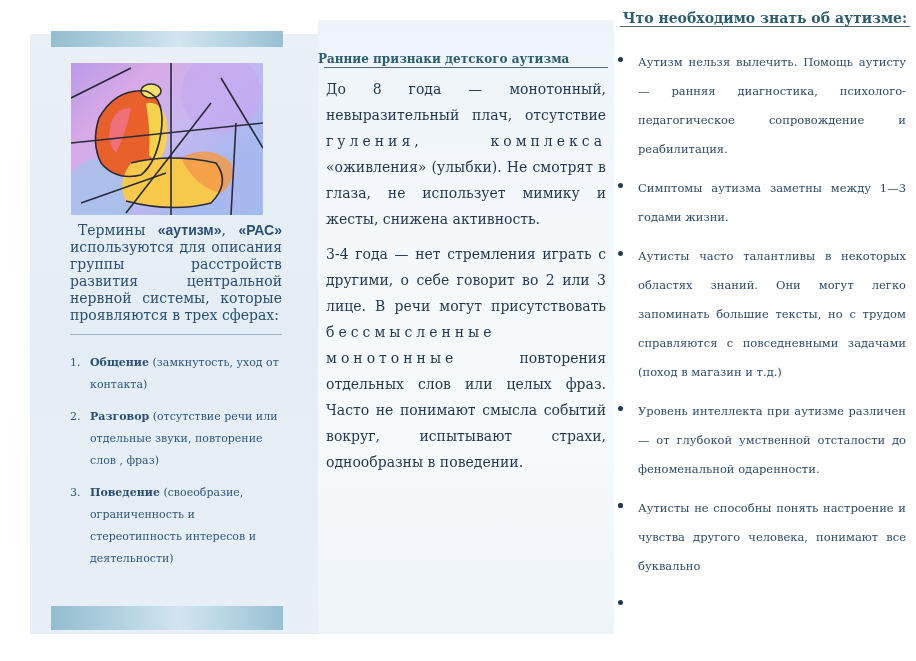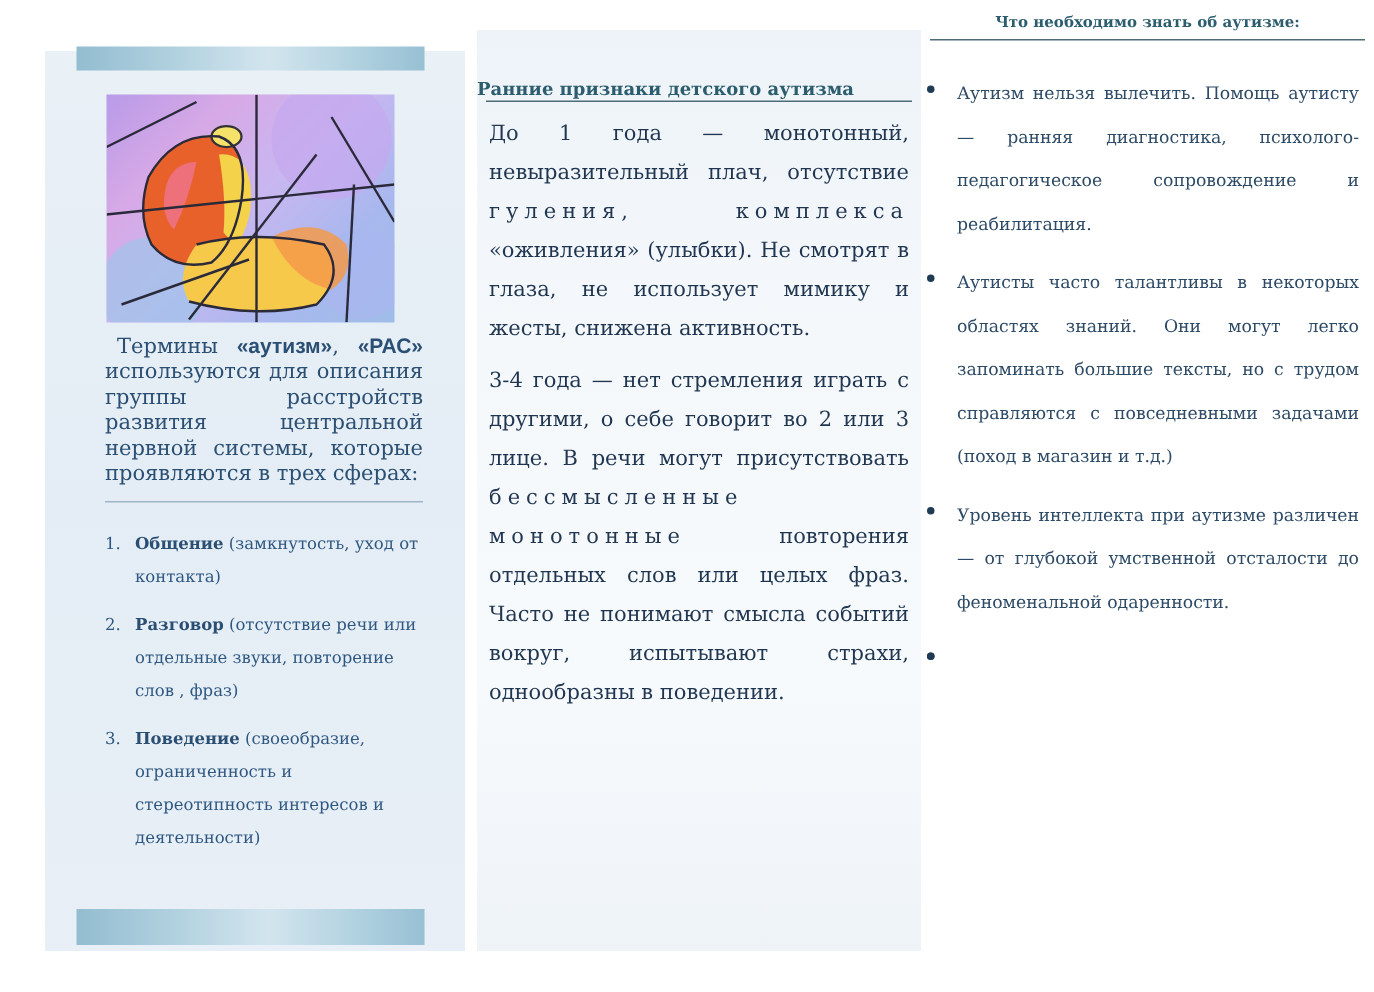--- a/index.html
+++ b/index.html
@@ -7,20 +7,21 @@
       width: 916px; height: 661px; overflow: hidden;
       background: #ffffff;
       font-family: "DejaVu Serif", serif;
       position: relative;
       color: #243d55;
     }
     
     .left-panel {
       position: absolute; left: 30px; top: 34px; width: 280px; height: 600px;
       background: linear-gradient(180deg, #e9f0f6 0%, #e4edf5 50%, #e8eff6 100%);
+      padding-left: 19px;
     }
     .bar {
       position: absolute; left: 21px; width: 232px; height: 16px;
       background: linear-gradient(90deg, #93bdd0 0%, #b3d2e0 30%, #d2e5ee 55%, #b8d6e3 75%, #97c0d3 100%);
     }
     .bar.top { top: -3px; }
     .bar.bottom { top: 572px; height: 24px; }
     .art {
       position: absolute; left: 41px; top: 29px; width: 192px; height: 152px;
       overflow: hidden;
@@ -60,21 +61,21 @@
       position: absolute; left: 8px; top: 56px; width: 280px;
       font-size: 14px; line-height: 26px; color: #1f3550;
       text-align: justify;
     }
     .mid-body p { margin: 0 0 9px 0; }
     .spaced { letter-spacing: 4px; }
 
     
     .right-title {
       position: absolute; left: 620px; top: 10px; width: 290px; text-align: center;
-      font-size: 10px; font-weight: bold; color: #2b5d6e;
+      font-size: 14px; font-weight: bold; color: #2b5d6e;
     }
     .right-rule { position: absolute; left: 620px; top: 26px; width: 290px; height: 1px; background: #4c6b77; }
     .facts {
       position: absolute; left: 604px; top: 36px; width: 290px;
       margin: 12px; padding: 0; list-style: none;
       font-size: 11.5px; line-height: 29px; color: #2d4a66;
     }
     .facts li { position: relative; padding-left: 22px; margin-bottom: 10px; text-align: justify; }
     .facts li .bullet {
       position: absolute; left: 2px; top: 9px; width: 5px; height: 5px; border-radius: 50%;
@@ -135,29 +136,31 @@
   </ol>
 
   <div class="bar bottom"></div>
 </div>
 
 <div class="mid-panel">
   <div class="mid-title">Ранние признаки детского аутизма</div>
   <div class="mid-rule"></div>
   <div class="mid-body">
     <p>
-      <span>До 1 года — монотонный, невыразительный плач, отсутствие </span><span class="spaced">гуления, комплекса</span><span> «оживления» (улыбки). Не смотрят в глаза, не использует мимику и жесты, снижена активность.</span>
+      <span>До 8 года — монотонный, невыразительный плач, отсутствие </span><span class="spaced">гуления, комплекса</span><span> «оживления» (улыбки). Не смотрят в глаза, не использует мимику и жесты, снижена активность.</span>
     </p>
     <p>
       <span>3-4 года — нет стремления играть с другими, о себе говорит во 2 или 3 лице. В речи могут присутствовать </span><span class="spaced">бессмысленные монотонные</span><span> повторения отдельных слов или целых фраз. Часто не понимают смысла событий вокруг, испытывают страхи, однообразны в поведении.</span>
     </p>
   </div>
 </div>
 
 <div class="right-title">Что необходимо знать об аутизме:</div>
 <div class="right-rule"></div>
 <ul class="facts">
   <li><span class="bullet"></span><span>Аутизм нельзя вылечить. Помощь аутисту — ранняя диагностика, психолого-педагогическое сопровождение и реабилитация.</span></li>
+  <li><span class="bullet"></span><span>Симптомы аутизма заметны между 1—3 годами жизни.</span></li>
   <li><span class="bullet"></span><span>Аутисты часто талантливы в некоторых областях знаний. Они могут легко запоминать большие тексты, но с трудом справляются с повседневными задачами (поход в магазин и т.д.)</span></li>
   <li><span class="bullet"></span><span>Уровень интеллекта при аутизме различен — от глубокой умственной отсталости до феноменальной одаренности.</span></li>
   <li><span class="bullet"></span></li>
+  <li><span class="bullet"></span><span>Аутисты не способны понять настроение и чувства другого человека, понимают все буквально</span></li>
   <li><span class="bullet"></span></li>
 </ul>
 
 </body></html>

